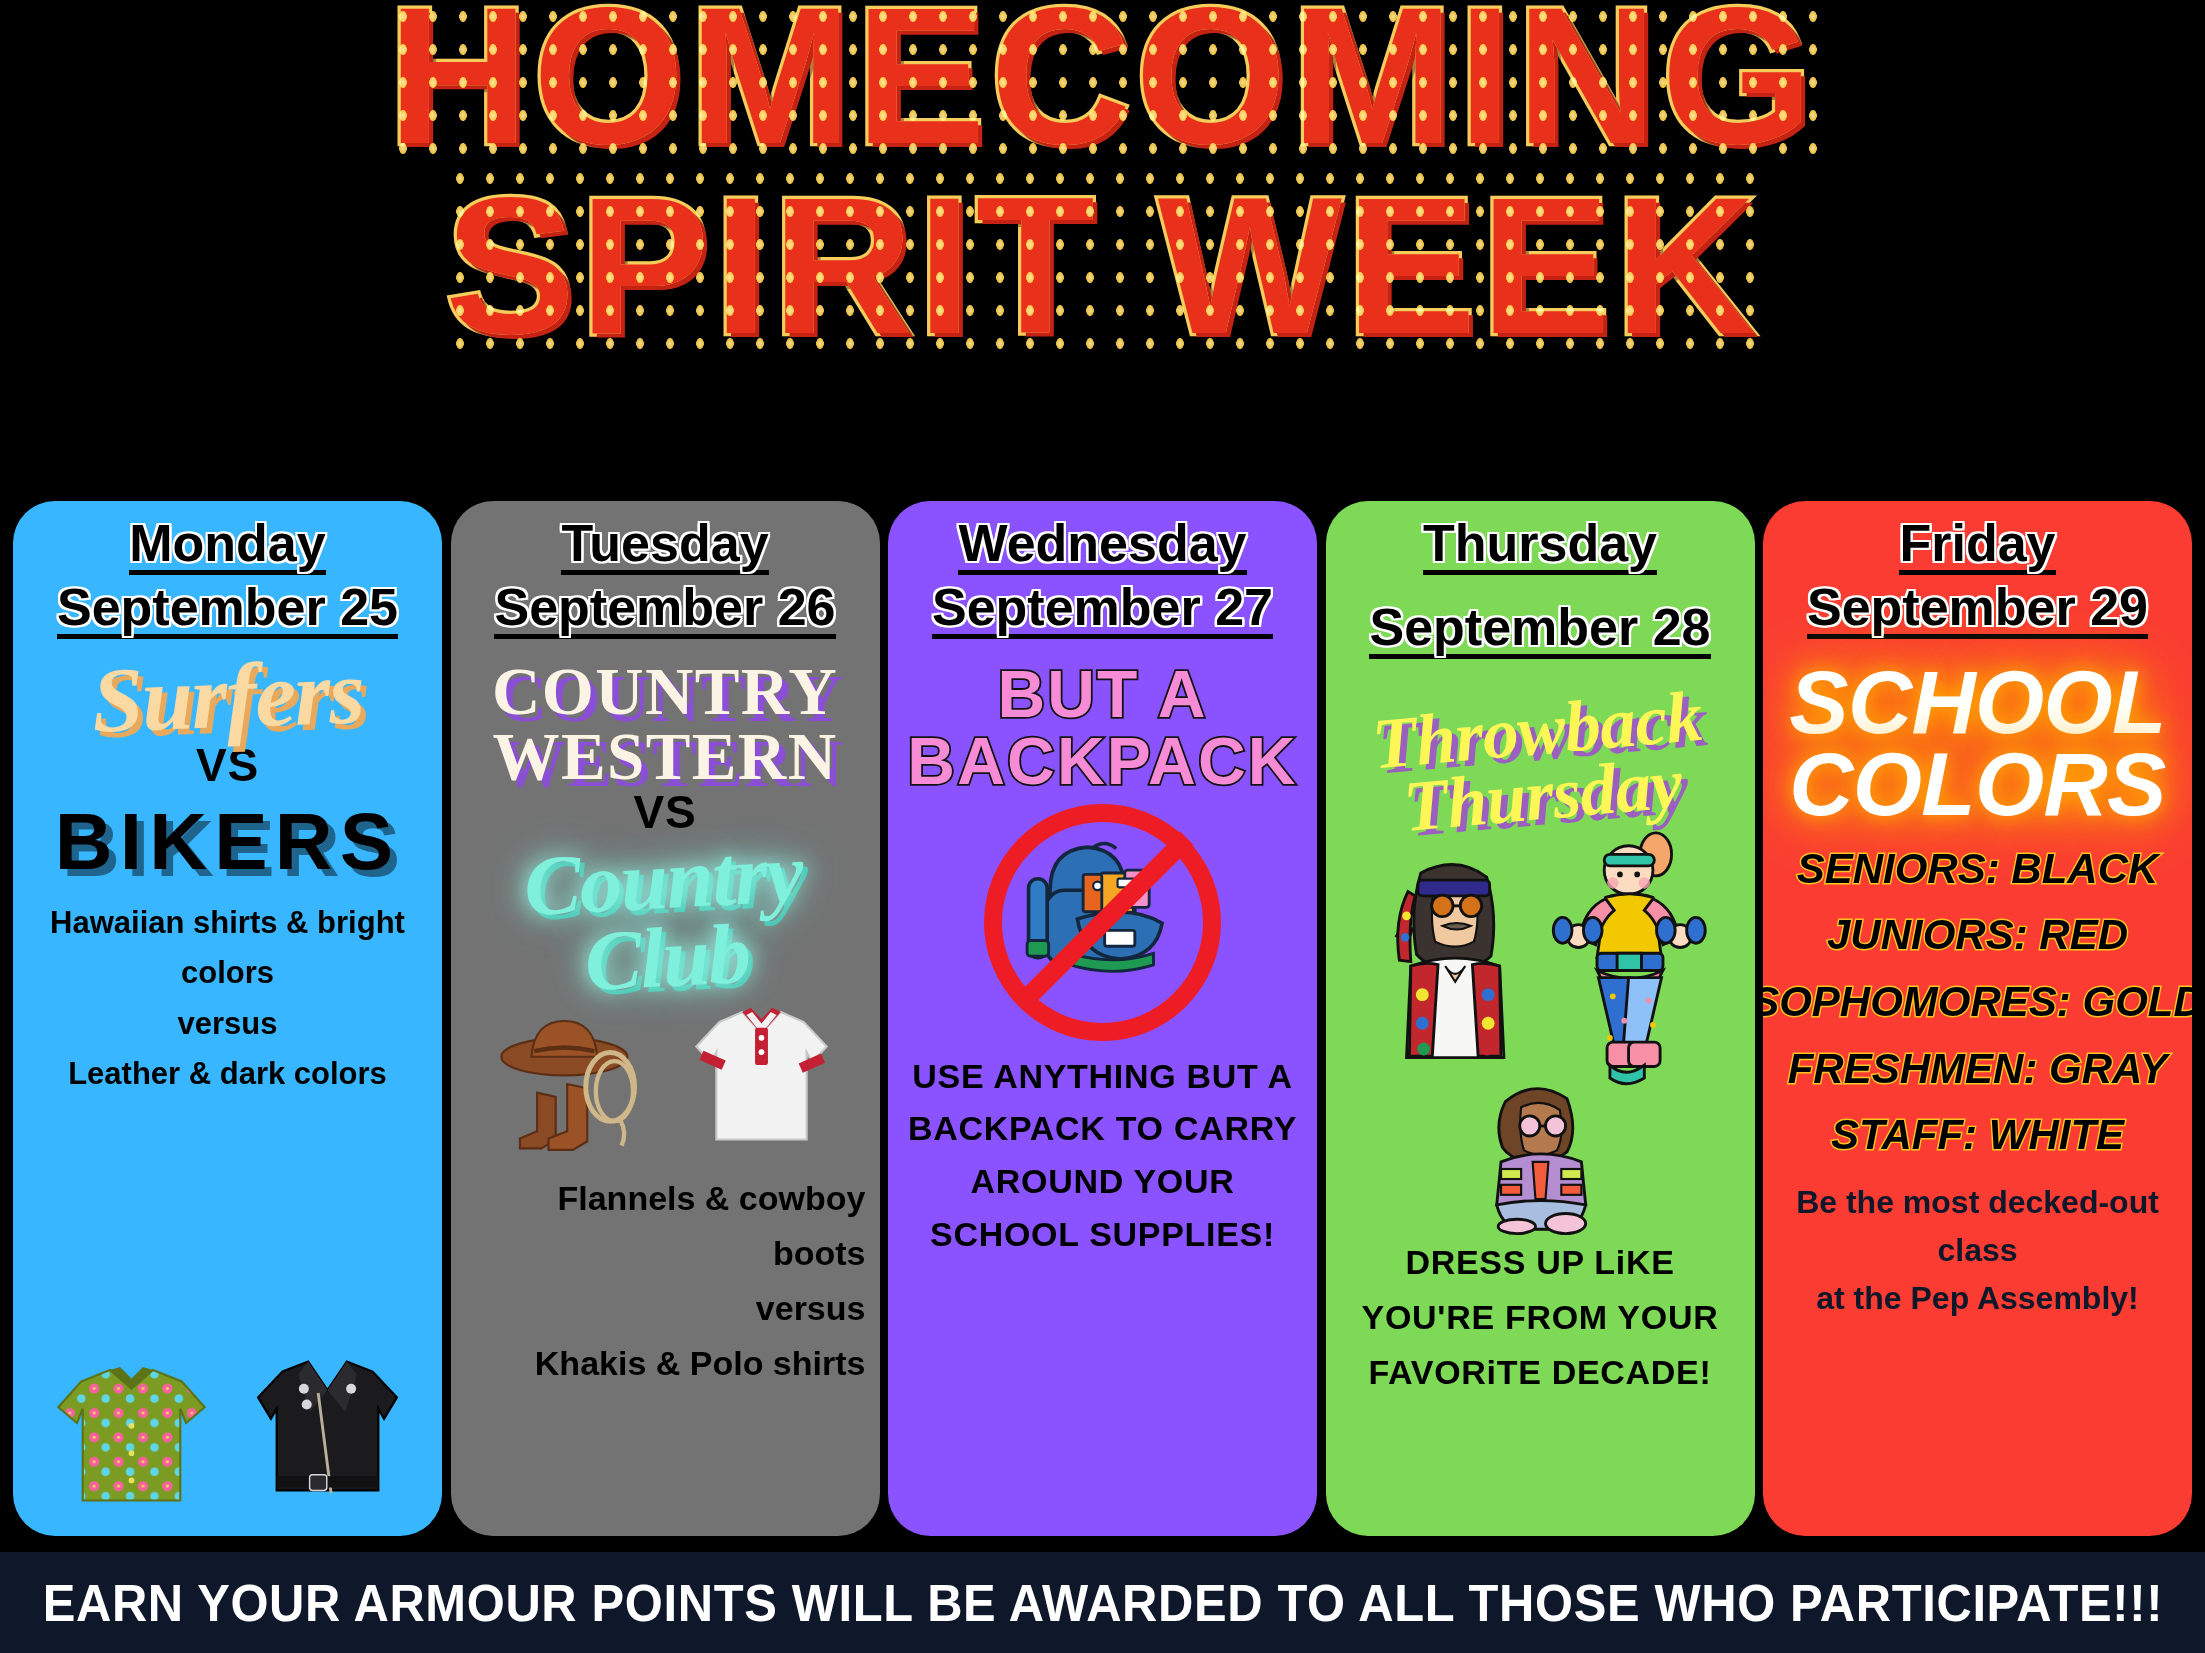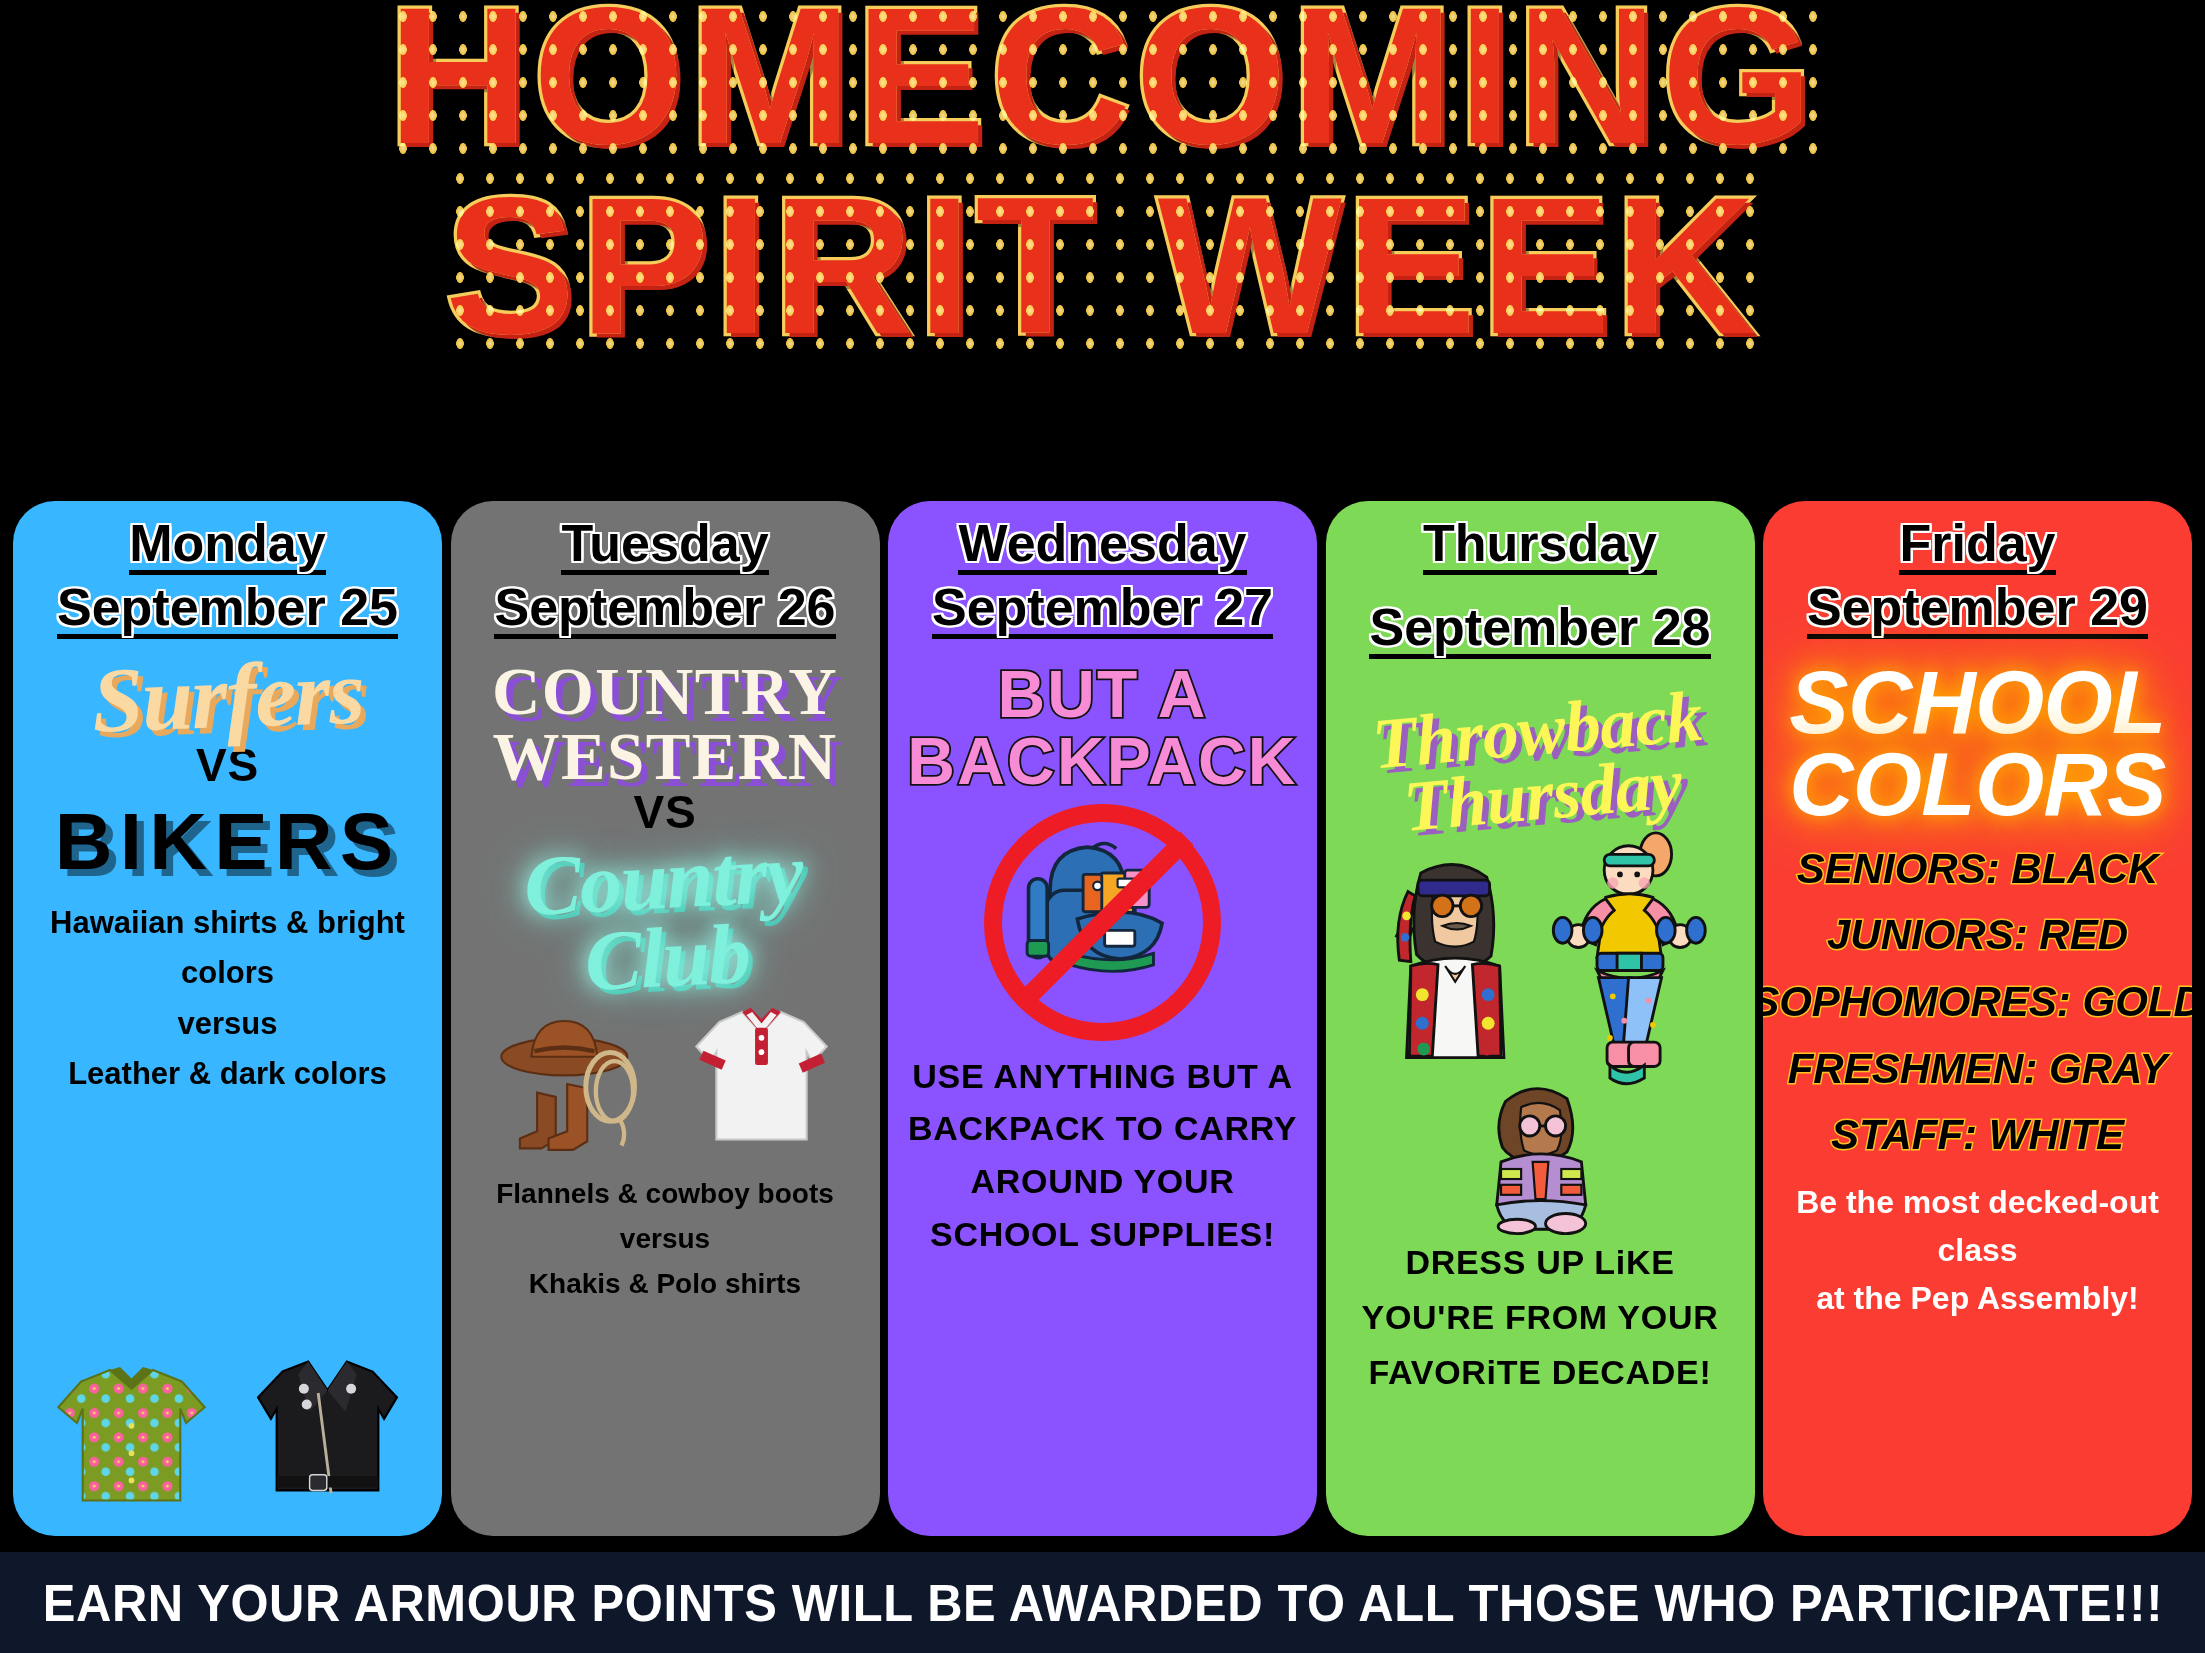--- a/index.html
+++ b/index.html
@@ -71,21 +71,21 @@
   }
   .vs-black{font-size:46px;font-weight:bold;color:#000;letter-spacing:0.7px;margin-top:-2.9px;}
   .bikers{
     font-size:80px;font-weight:bold;color:#000;letter-spacing:7.2px;
     text-shadow:7.2px 7.2px 0 rgba(0,0,0,0.45);margin-top:4.3px;
   }
   .desc{
     color:#000;font-weight:bold;font-size:31px;line-height:1.62;text-align:center;
     width:96%;margin-top:10px;
   }
-  .desc-lg{font-size:28px;}
+  .desc-lg{font-size:34px;text-align:right;}
   .art-row{display:flex;align-items:flex-end;justify-content:center;gap:13px;width:100%;margin-top:auto;padding-bottom:4.3px;}
 
   
   .col-tue{background:#737373;}
   .country-western{
     font-family:"Liberation Serif", serif;font-weight:bold;font-size:67px;
     color:#FBF3E4;line-height:0.96;letter-spacing:1.4px;text-align:center;
     text-shadow:6.5px 6.5px 0 #8B4FD6;margin-top:11.5px;
   }
   .country-club{
@@ -134,21 +134,21 @@
     font-style:italic;font-weight:bold;font-size:89px;color:#fff;line-height:0.92;
     text-align:center;letter-spacing:-0.7px;margin-top:14.4px;
     text-shadow:0 0 18.7px #FFB300,0 0 40px #FF8A00,0 0 65px #FFC400;
   }
   .class-line{
     font-style:italic;font-weight:bold;font-size:42px;color:#000;letter-spacing:0px;
     margin-top:18.7px;text-align:center;white-space:nowrap;
     -webkit-text-stroke:2.9px #FFC321;paint-order:stroke fill;
   }
   .fri-note{
-    color:#ffffff;font-weight:bold;font-size:32px;line-height:1.5;text-align:center;
+    color:#0f172a;font-weight:bold;font-size:32px;line-height:1.5;text-align:center;
     margin-top:18.7px;width:96%;
   }
 
   
   svg{display:block;}
 
   
   #footer{
     position:absolute;left:0;bottom:0;width:2205px;height:102px;
     display:flex;align-items:center;justify-content:center;background:#0f172a;

